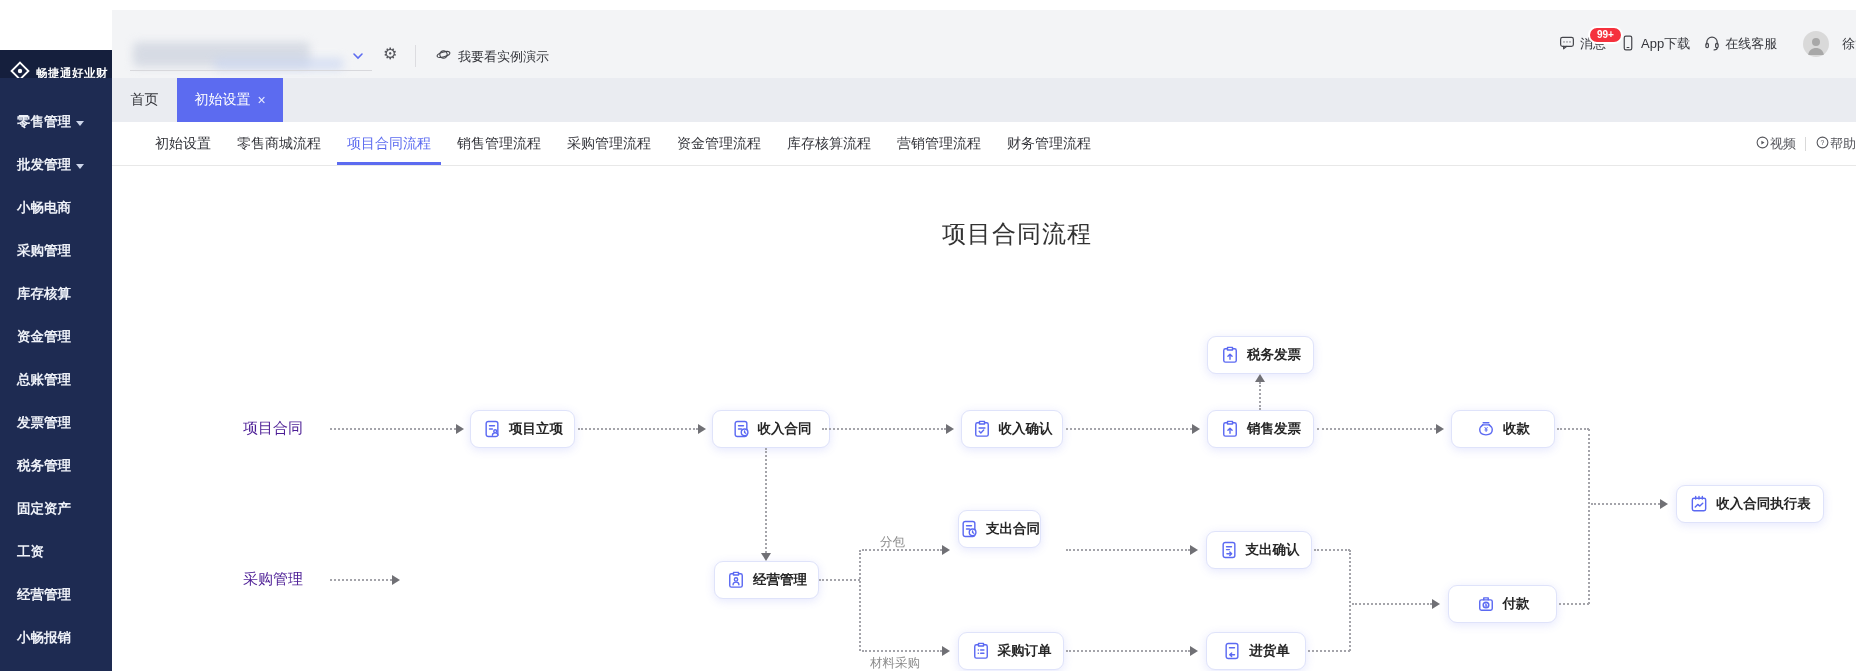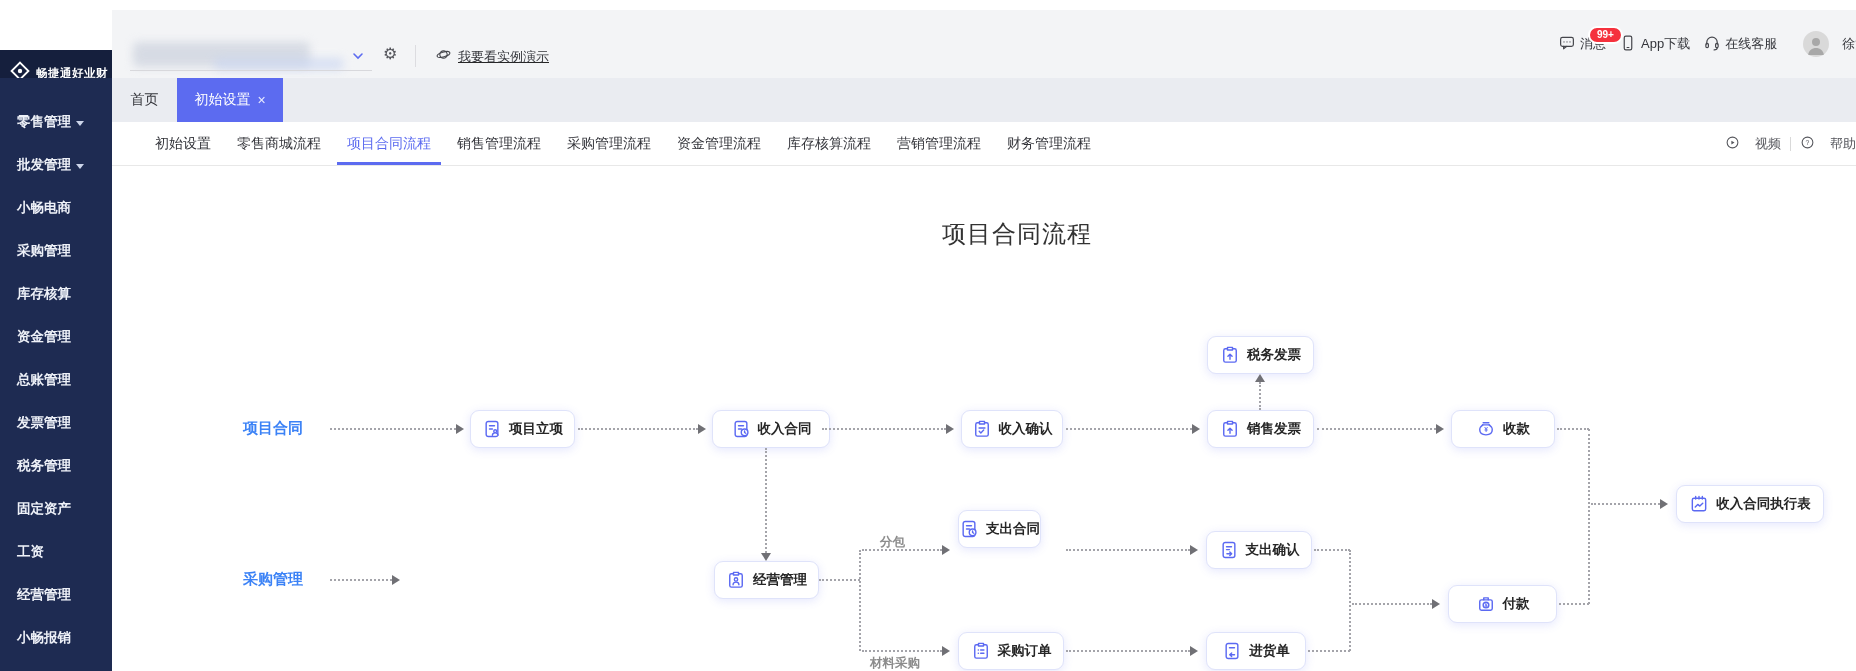--- a/index.html
+++ b/index.html
@@ -19,21 +19,21 @@
   .tri-down { width:0; height:0; border-left:4.5px solid transparent; border-right:4.5px solid transparent; border-top:5.5px solid #cdd5ea; margin-top:2px; }
 
   
   .topbar { position:absolute; left:112px; top:10px; width:1744px; height:68px; background:#f3f4f6; }
   .blur-blob { position:absolute; left:21px; top:32px; width:177px; height:25px; background:#d2d7e1; border-radius:5px; filter:blur(5px); opacity:.85; }
   .blur-blob2 { position:absolute; left:102px; top:48px; width:130px; height:12px; background:#c9d5f1; border-radius:5px; filter:blur(5px); opacity:.65; }
   .acct-underline { position:absolute; left:18px; top:60px; width:242px; height:1px; background:#d8d8dc; }
   .acct-chevron { position:absolute; left:238px; top:38px; width:16px; height:16px; }
   .gear { position:absolute; left:271px; top:33px; font-size:16px; color:#55565c; cursor:pointer; line-height:22px; }
   .tb-divider1 { position:absolute; left:303px; top:35px; width:1px; height:22px; background:#dcdce0; }
-  .demo-wrap { position:absolute; left:323px; top:36px; display:flex; align-items:center; gap:6px; cursor:pointer;text-decoration:underline; }
+  .demo-wrap { position:absolute; left:323px; top:36px; display:flex; align-items:center; gap:6px; cursor:pointer; }
   .demo-text { font-size:13px; color:#33343a; }
   .tb-right { position:absolute; left:1446px; top:0; width:298px; height:68px; display:flex; align-items:center; gap:13px; overflow:hidden; white-space:nowrap; }
   .tb-item { display:flex; align-items:center; gap:4px; font-size:13px; color:#33343a; cursor:pointer; }
   .badge { position:absolute; left:1476px; top:16px; background:#f5313d; color:#fff; font-size:10px; font-weight:bold;
            padding:1px 7px; border-radius:9px; border:2px solid #fff; line-height:12px; }
   .tb-divider2 { width:1px; height:20px; background:#dcdce0; }
   .avatar { width:26px; height:26px; border-radius:50%; background:#d9d9d9; overflow:hidden; flex:none; display:flex; align-items:flex-end; justify-content:center; }
   .username { font-size:13px; color:#33343a; }
 
   
@@ -41,28 +41,28 @@
   .ptab-home { width:65px; display:flex; align-items:center; justify-content:center; font-size:14px; color:#33343a; cursor:pointer; }
   .ptab-active { width:106px; background:#5c6bf0; color:#fff; display:flex; align-items:center; justify-content:center; gap:7px; font-size:14px; cursor:pointer; }
   .ptab-close { font-size:14px; color:#e8ebff; cursor:pointer; line-height:14px; }
 
   
   .content { position:absolute; left:112px; top:122px; width:1744px; height:549px; background:#fff; }
   .subtabs { position:absolute; left:0; top:0; width:100%; height:44px; border-bottom:1px solid #e8e8e8; display:flex; align-items:stretch; padding-left:33px; gap:6px; }
   .stab { display:flex; align-items:center; padding:0 10px; font-size:14px; color:#33343a; cursor:pointer; white-space:nowrap; }
   .stab.active { color:#5c6bf0; border-bottom:3px solid #5c6bf0; padding-top:3px; }
   .page-actions { position:absolute; right:0; top:0; height:44px; display:flex; align-items:center; gap:9px; padding-right:0; }
-  .pa-item { display:flex; align-items:center; gap:15px; font-size:13px; color:#55565c; cursor:pointer; }
+  .pa-item { display:flex; align-items:center; gap:0; font-size:13px; color:#55565c; cursor:pointer; }
   .pa-divider { width:1px; height:14px; background:#d9d9d9; }
 
   
   .canvas { position:absolute; left:0; top:44px; width:1744px; height:505px; }
   .flow-title { position:absolute; left:830px; top:52px; font-size:24px; font-weight:500; color:#333; letter-spacing:1px; }
-  .row-label { position:absolute; font-size:15px; font-weight:bold; color:#3b82f6; }
-  .branch-label { position:absolute; font-size:12.5px; color:#8c8c8c;font-weight:bold; }
+  .row-label { position:absolute; font-size:15px; font-weight:normal; color:#4c1d95; }
+  .branch-label { position:absolute; font-size:12.5px; color:#8c8c8c; }
   .node { position:absolute; height:38px; background:#fff; border:1px solid #dfe3fa; border-radius:9px;
           box-shadow:0 2px 10px rgba(91,105,242,.16); display:flex; align-items:center; justify-content:center;
           gap:7px; font-size:13.5px; font-weight:600; color:#262626; cursor:pointer; white-space:nowrap; }
   .n-icon { width:20px; height:20px; flex:none; display:flex; }
   .hl { position:absolute; height:0; border-top:2px dotted #a4a4aa; }
   .vl { position:absolute; width:0; border-left:2px dotted #a4a4aa; }
   .ar { position:absolute; width:0; height:0; }
   .ar.r { border-top:5px solid transparent; border-bottom:5px solid transparent; border-left:8px solid #707075; }
   .ar.u { border-left:5px solid transparent; border-right:5px solid transparent; border-bottom:8px solid #707075; }
   .ar.d { border-left:5px solid transparent; border-right:5px solid transparent; border-top:8px solid #707075; }

